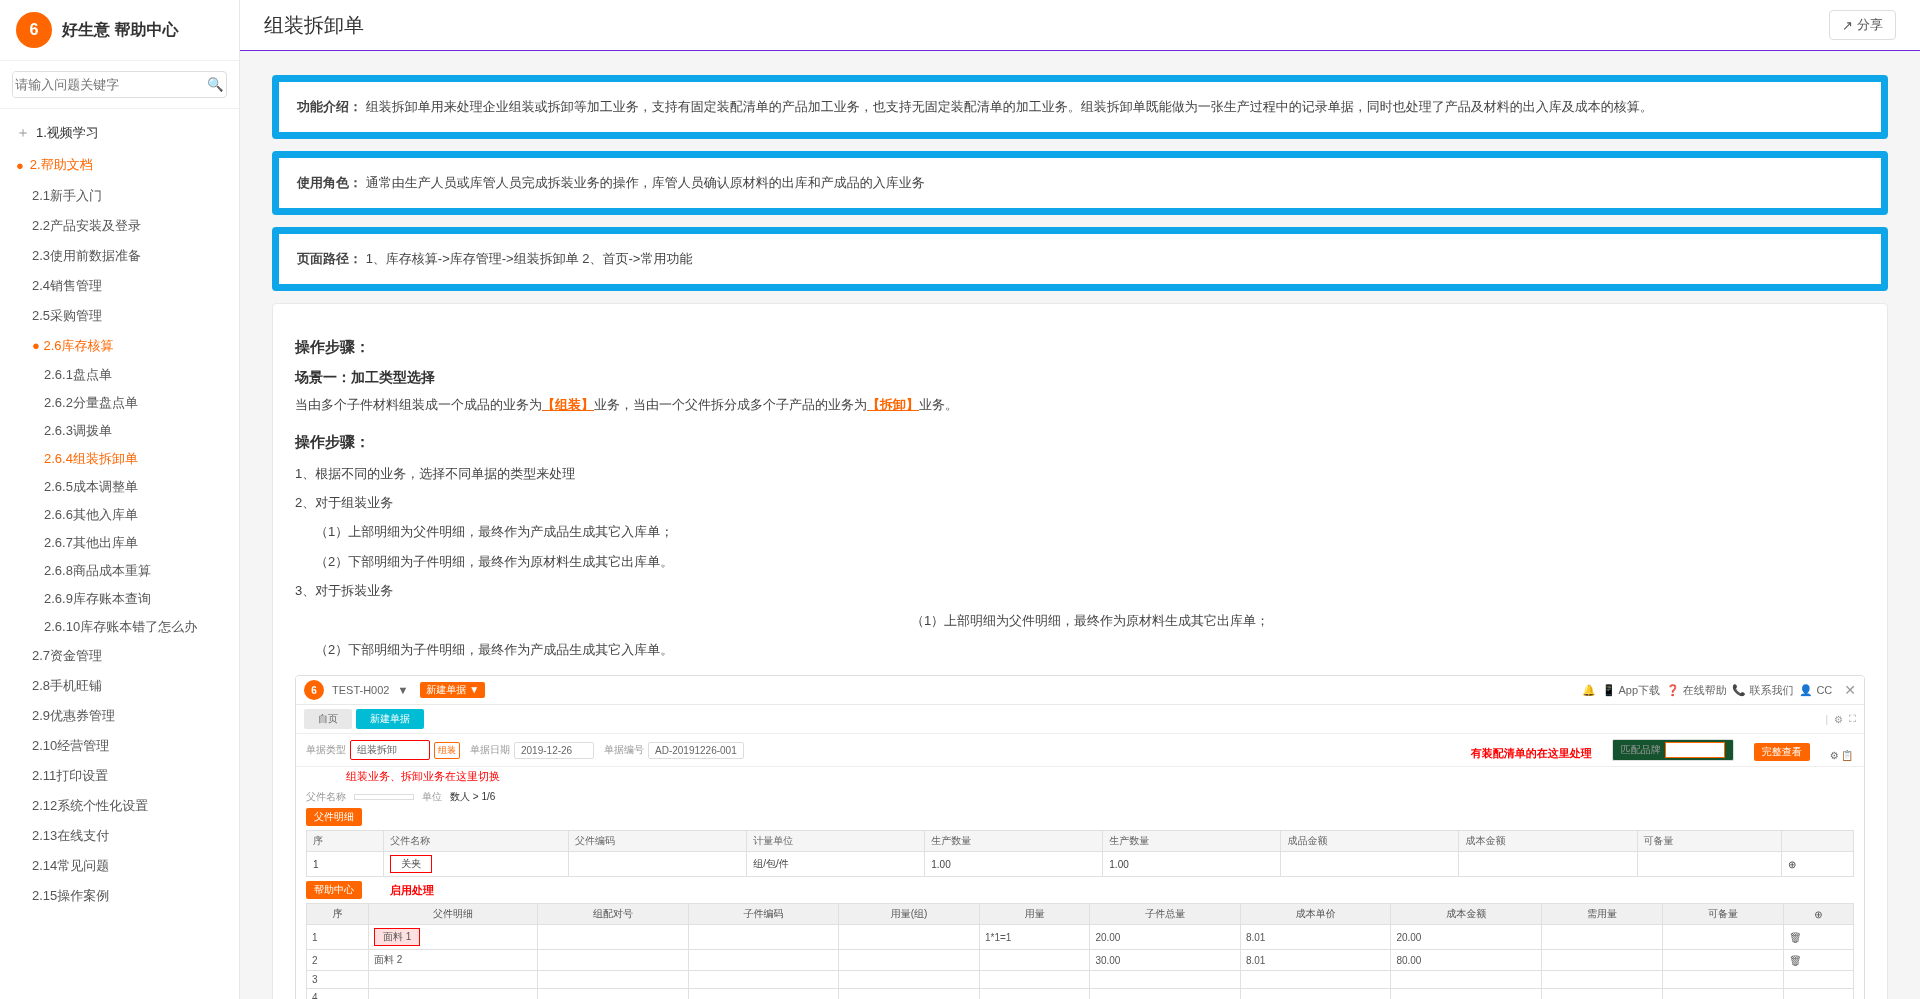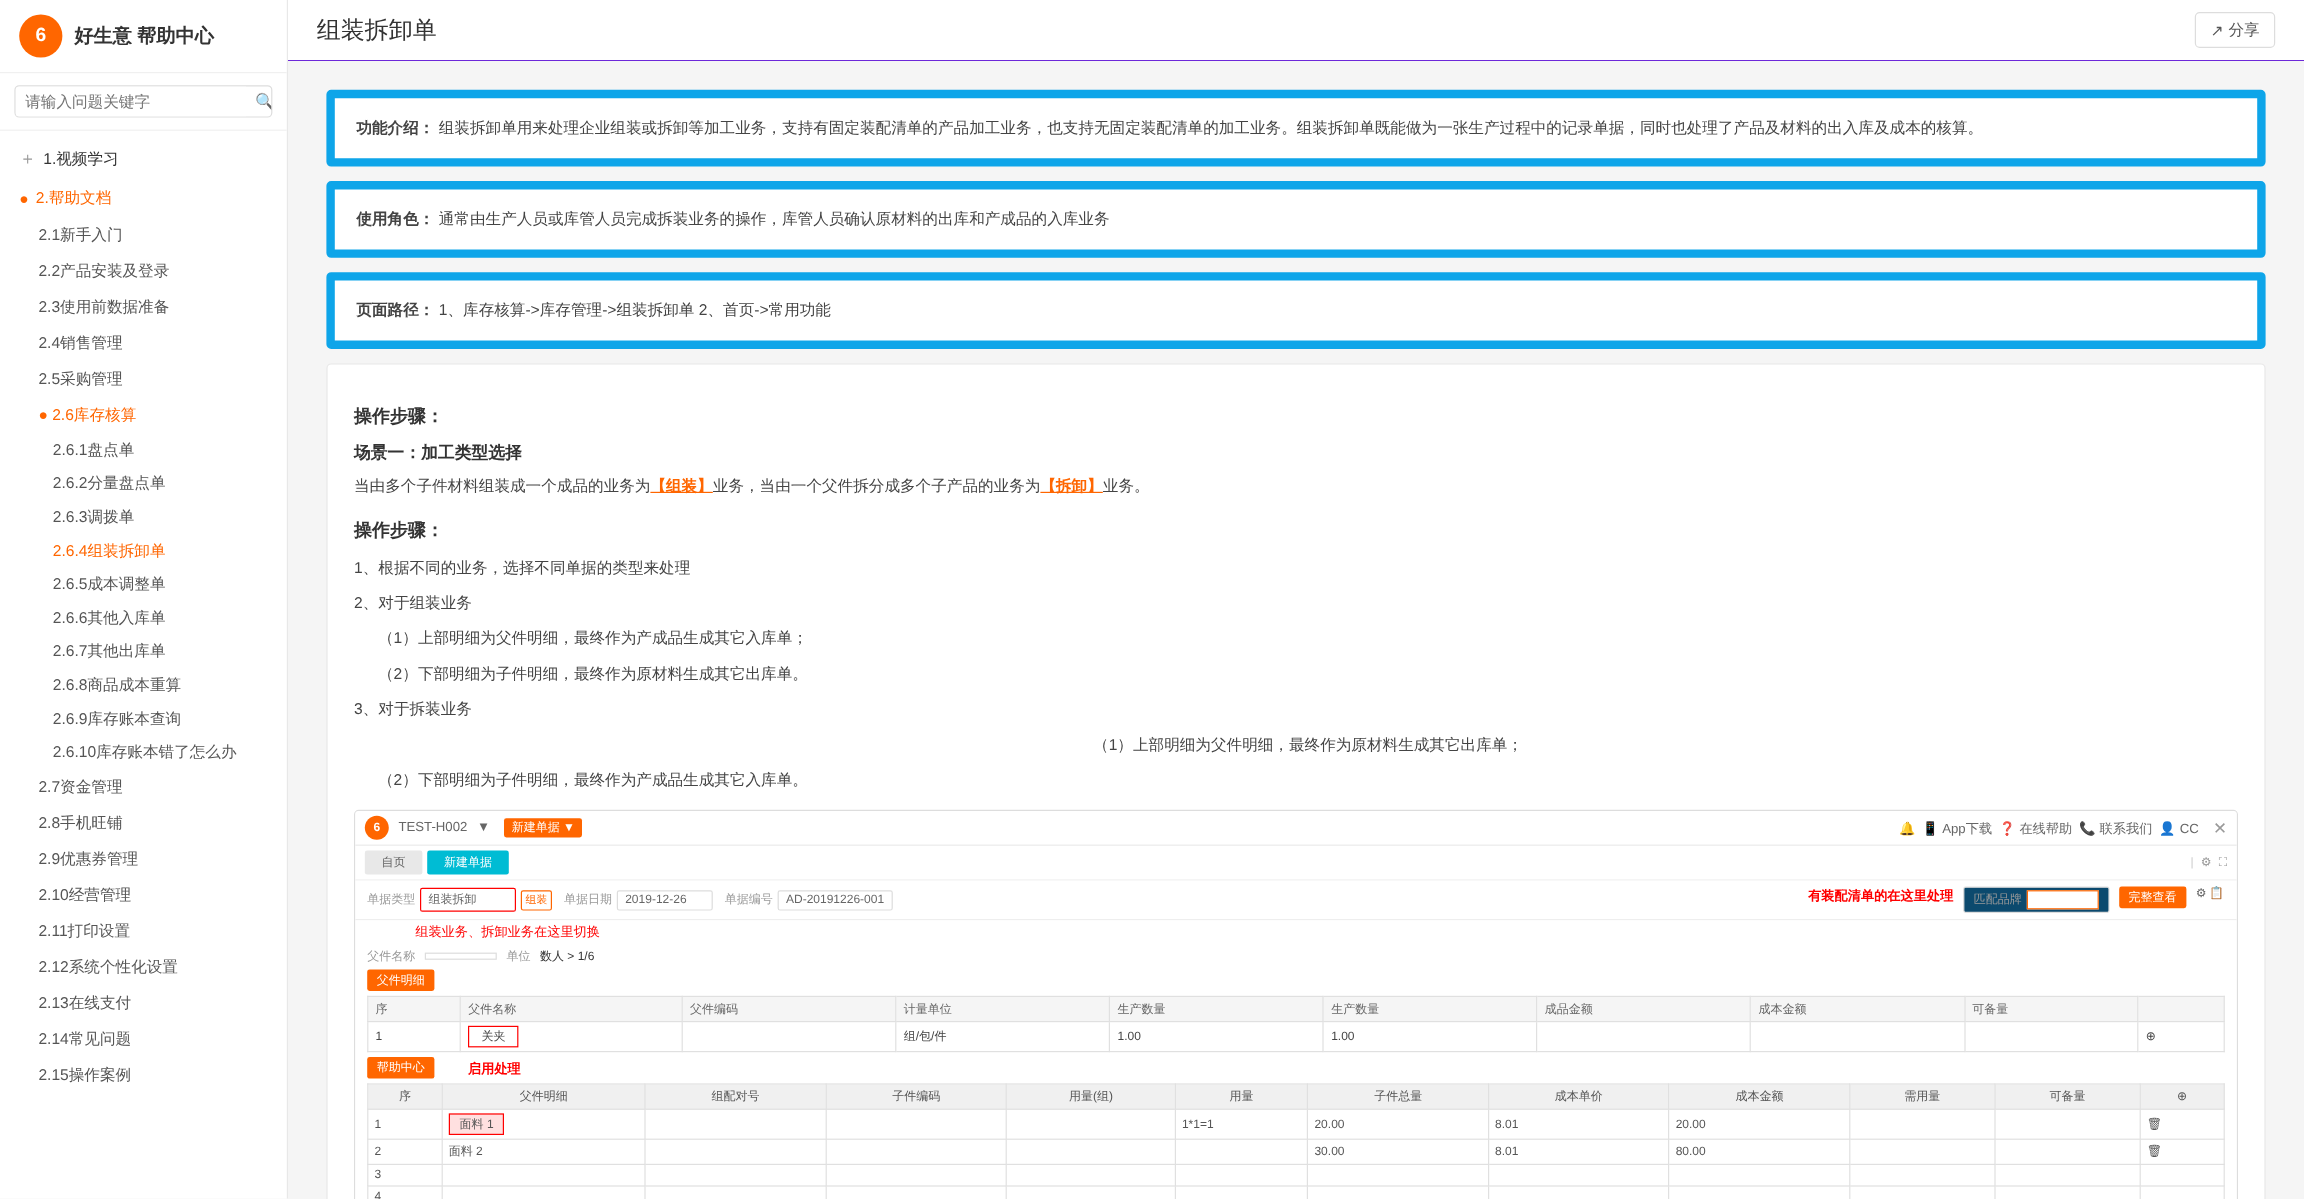--- a/index.html
+++ b/index.html
@@ -50,20 +50,21 @@
       border-bottom: 1px solid #f0f0f0;
     }
 
     .search-box {
       display: flex;
       align-items: center;
       border: 1px solid #ddd;
       border-radius: 4px;
       overflow: hidden;
       background: #fff;
+      justify-content: center;
     }
 
     .search-input {
       flex: 1;
       border: none;
       outline: none;
       padding: 5px 8px;
       font-size: 13px;
       color: #999;
     }
@@ -559,23 +560,23 @@
             </div>
             <div class="ss-field">
               <span class="ss-field-label">单据日期</span>
               <span class="ss-field-value">2019-12-26</span>
             </div>
             <div class="ss-field">
               <span class="ss-field-label">单据编号</span>
               <span class="ss-field-value">AD-20191226-001</span>
             </div>
 
-            <div style="margin-left:auto; display:flex; align-items:flex-start; gap:8px;">
+            <div style="margin-left:auto; display:flex; align-items:flex-end; gap:20px;">
               <span style="color:red; font-size:11px; font-weight:bold;">有装配清单的在这里处理</span>
-              <div style="display:flex; align-items:center; gap:4px; background:#0c4a6e; border:1px solid #ddd; padding:2px 8px; border-radius:2px; font-size:10px;">
+              <div style="display:flex; align-items:center; gap:4px; background:#14532d; border:1px solid #ddd; padding:2px 8px; border-radius:2px; font-size:10px;">
                 <span style="color:#999;">匹配品牌</span>
                 <span style="border:1px solid #f60; display:inline-block; width:60px; height:16px; background:#fff;"></span>
               </div>
               <button class="btn-confirm">完整查看</button>
               <span style="font-size:10px; color:#666;">⚙ 📋</span>
             </div>
           </div>
 
           <div style="position:relative; padding:2px 10px 2px 10px; background:#fff;">
             <div style="display:flex; align-items:flex-start; gap:6px;">

